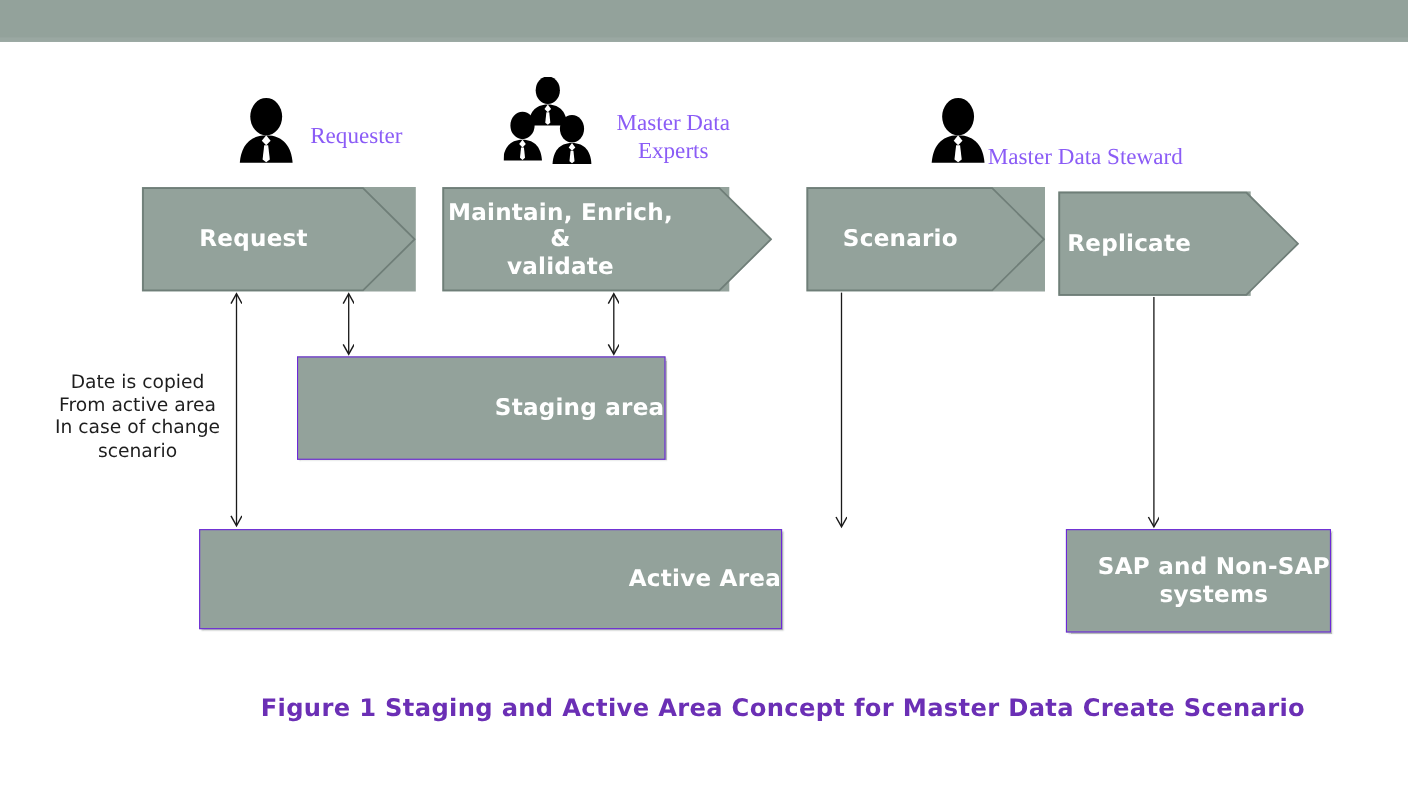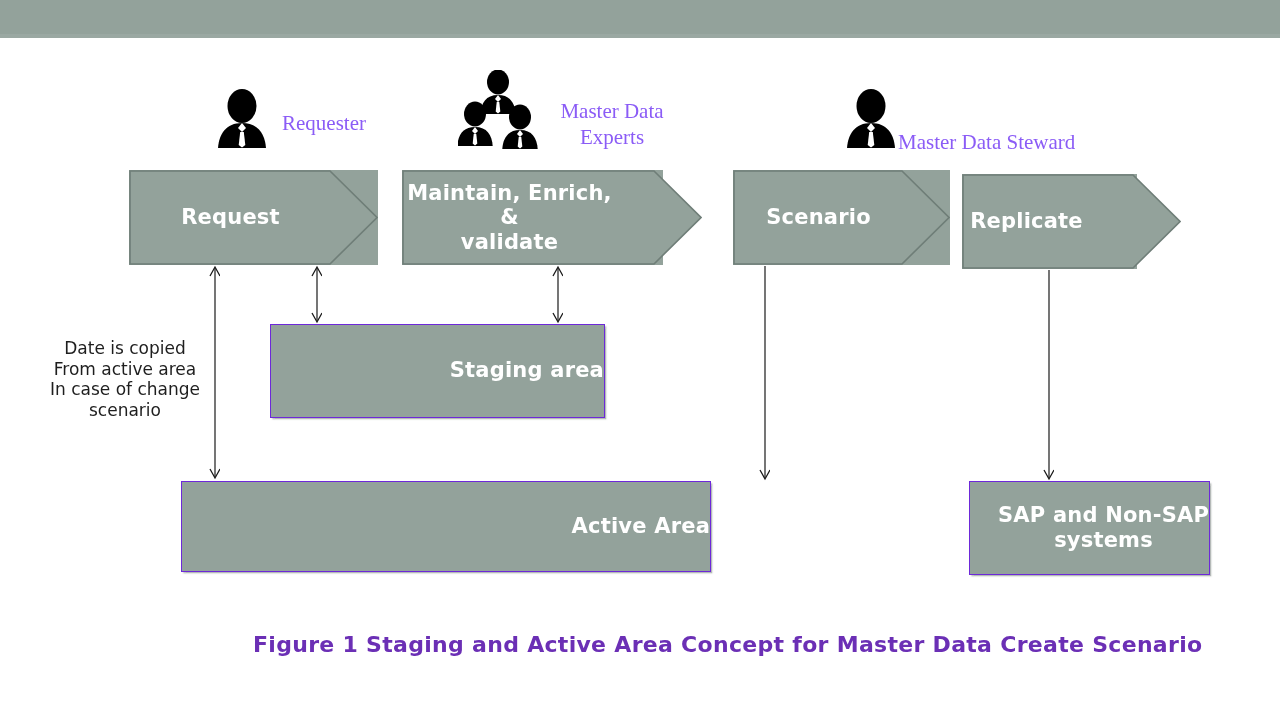--- a/index.html
+++ b/index.html
@@ -237,15 +237,15 @@
 
   <div class="rect" style="left:181px; top:481px; width:530px; height:91px;">
     <div class="rect-text">Active Area</div>
   </div>
 
   <div class="rect" style="left:929px; top:481px; width:241px; height:94px;margin-left:40px;">
     <div class="rect-text">SAP and Non-SAP
 systems</div>
   </div>
 
-  <div class="caption" style="left:253px; top:632px;text-align:center;">Figure 1 Staging and Active Area Concept for Master Data Create Scenario</div>
+  <div class="caption" style="left:237px; top:632px;text-align:center;">Figure 1 Staging and Active Area Concept for Master Data Create Scenario</div>
 
 </div>
 
 </body></html>

